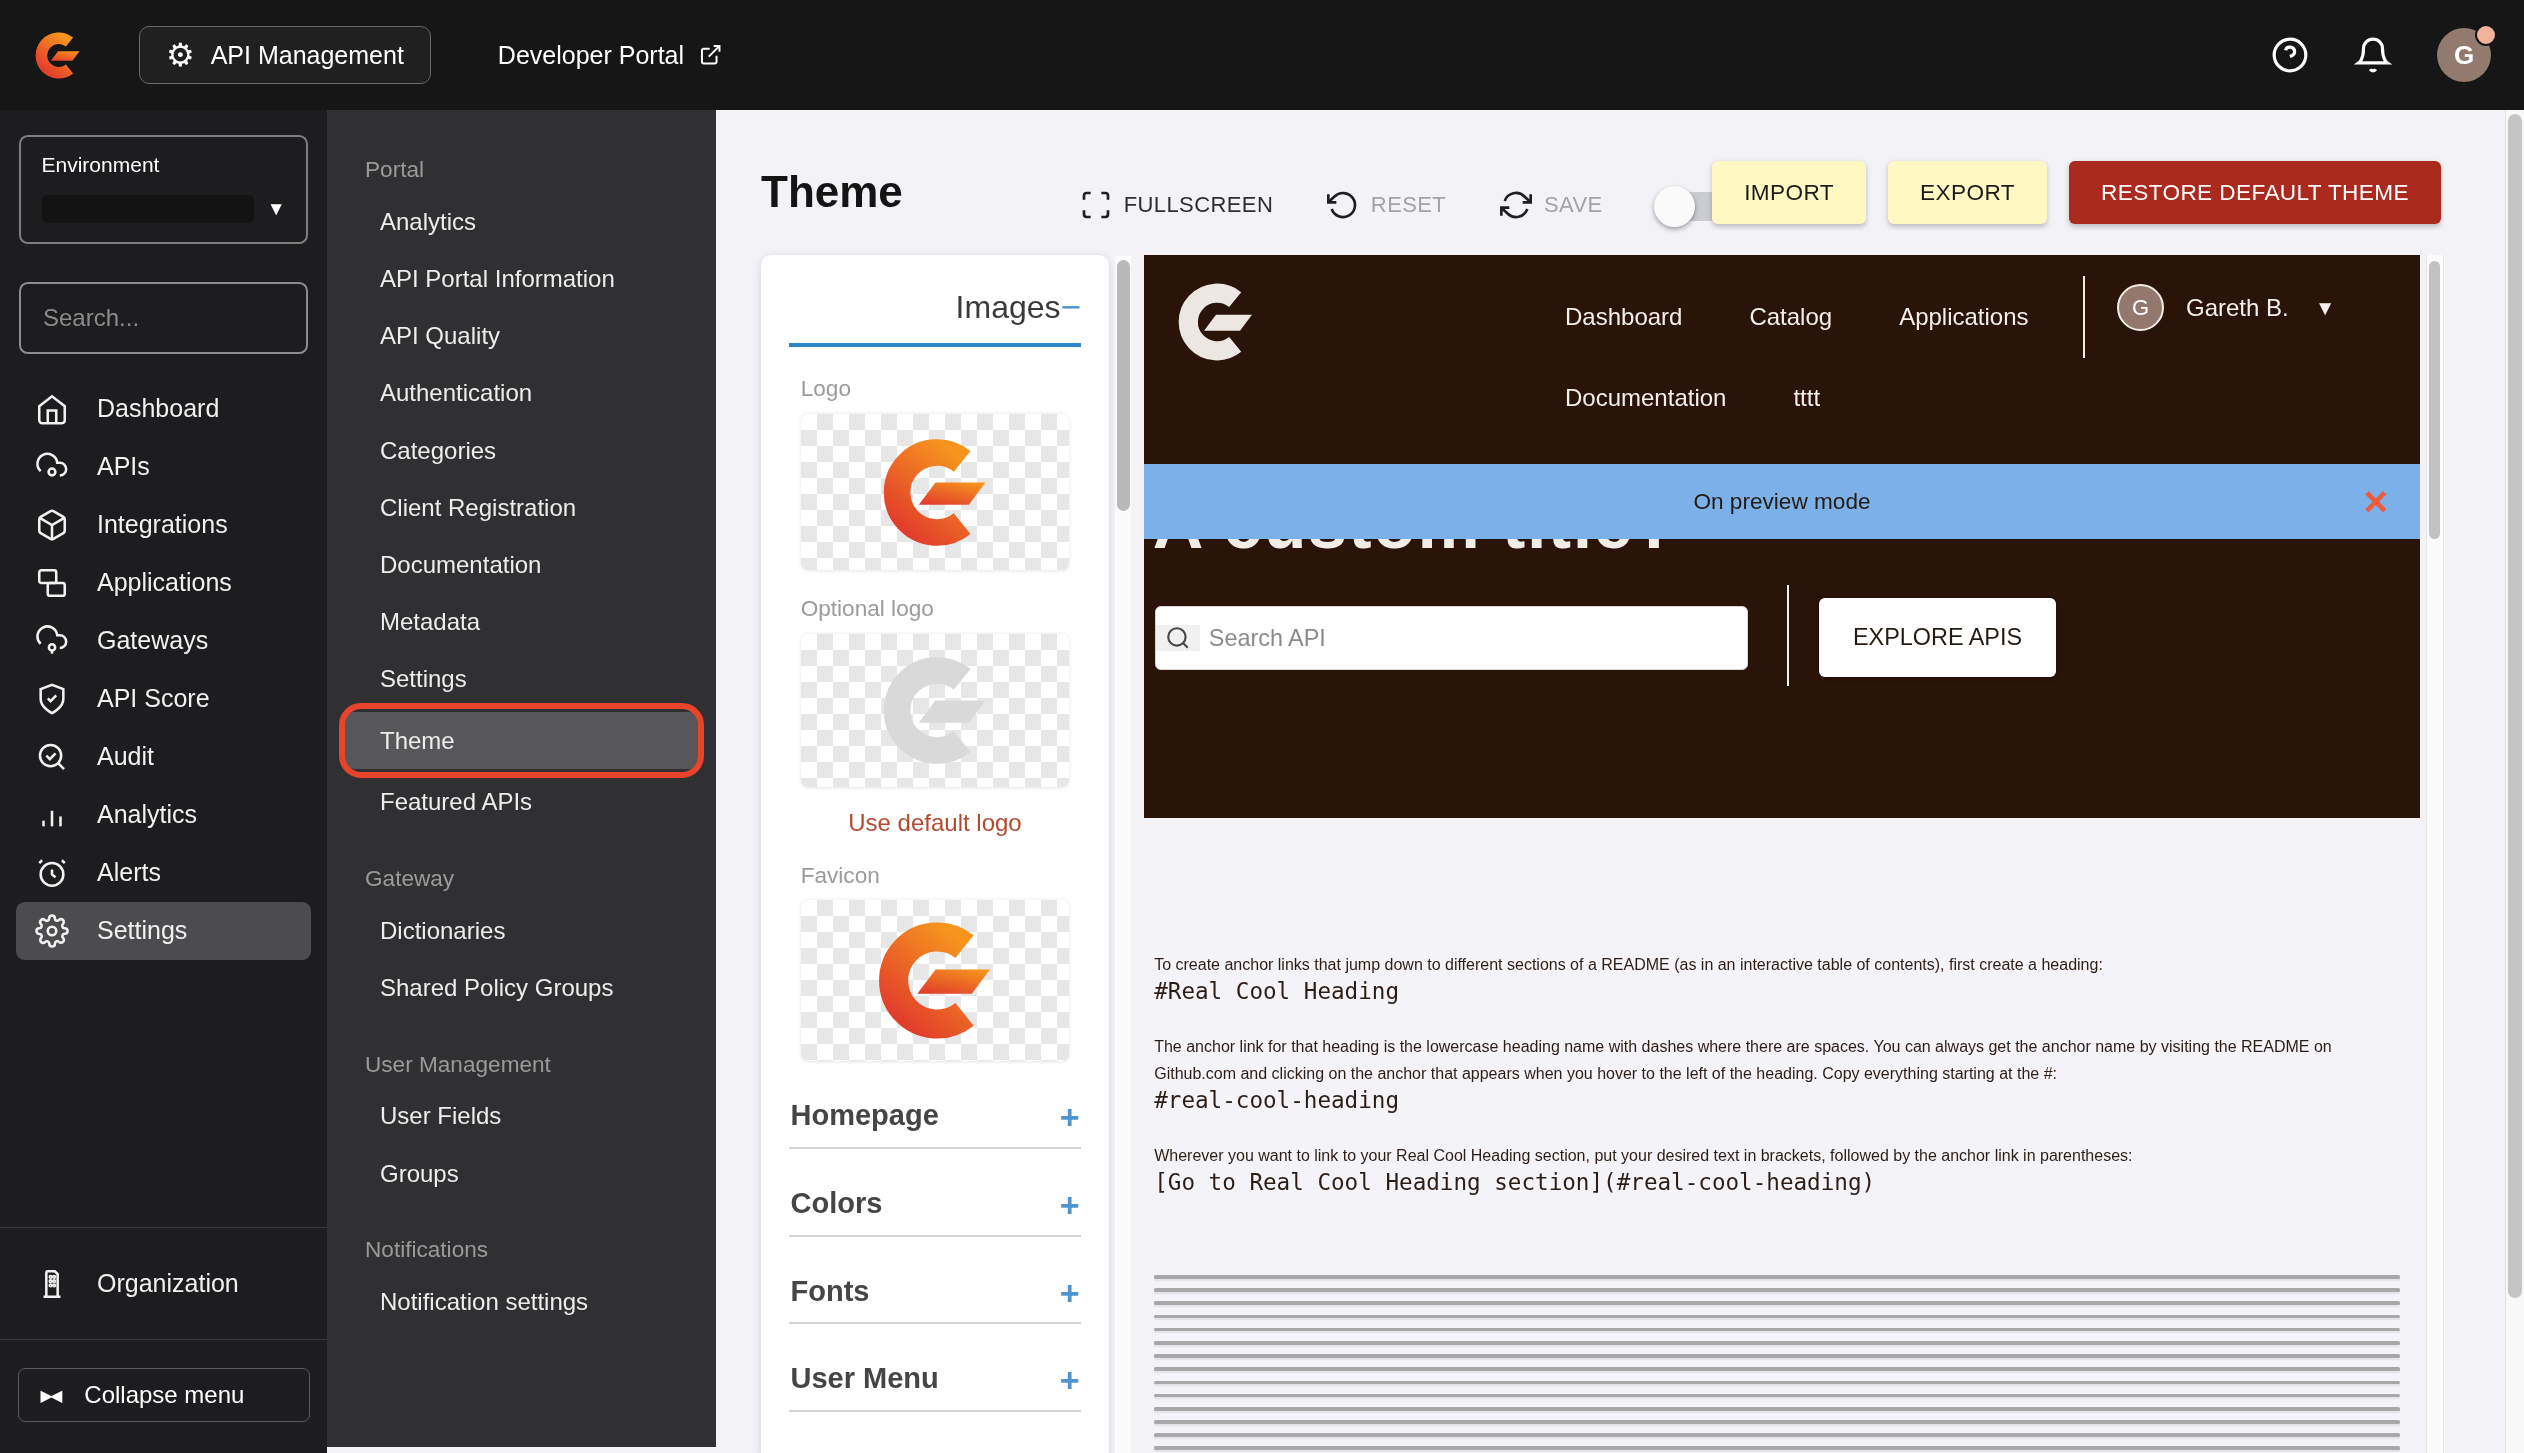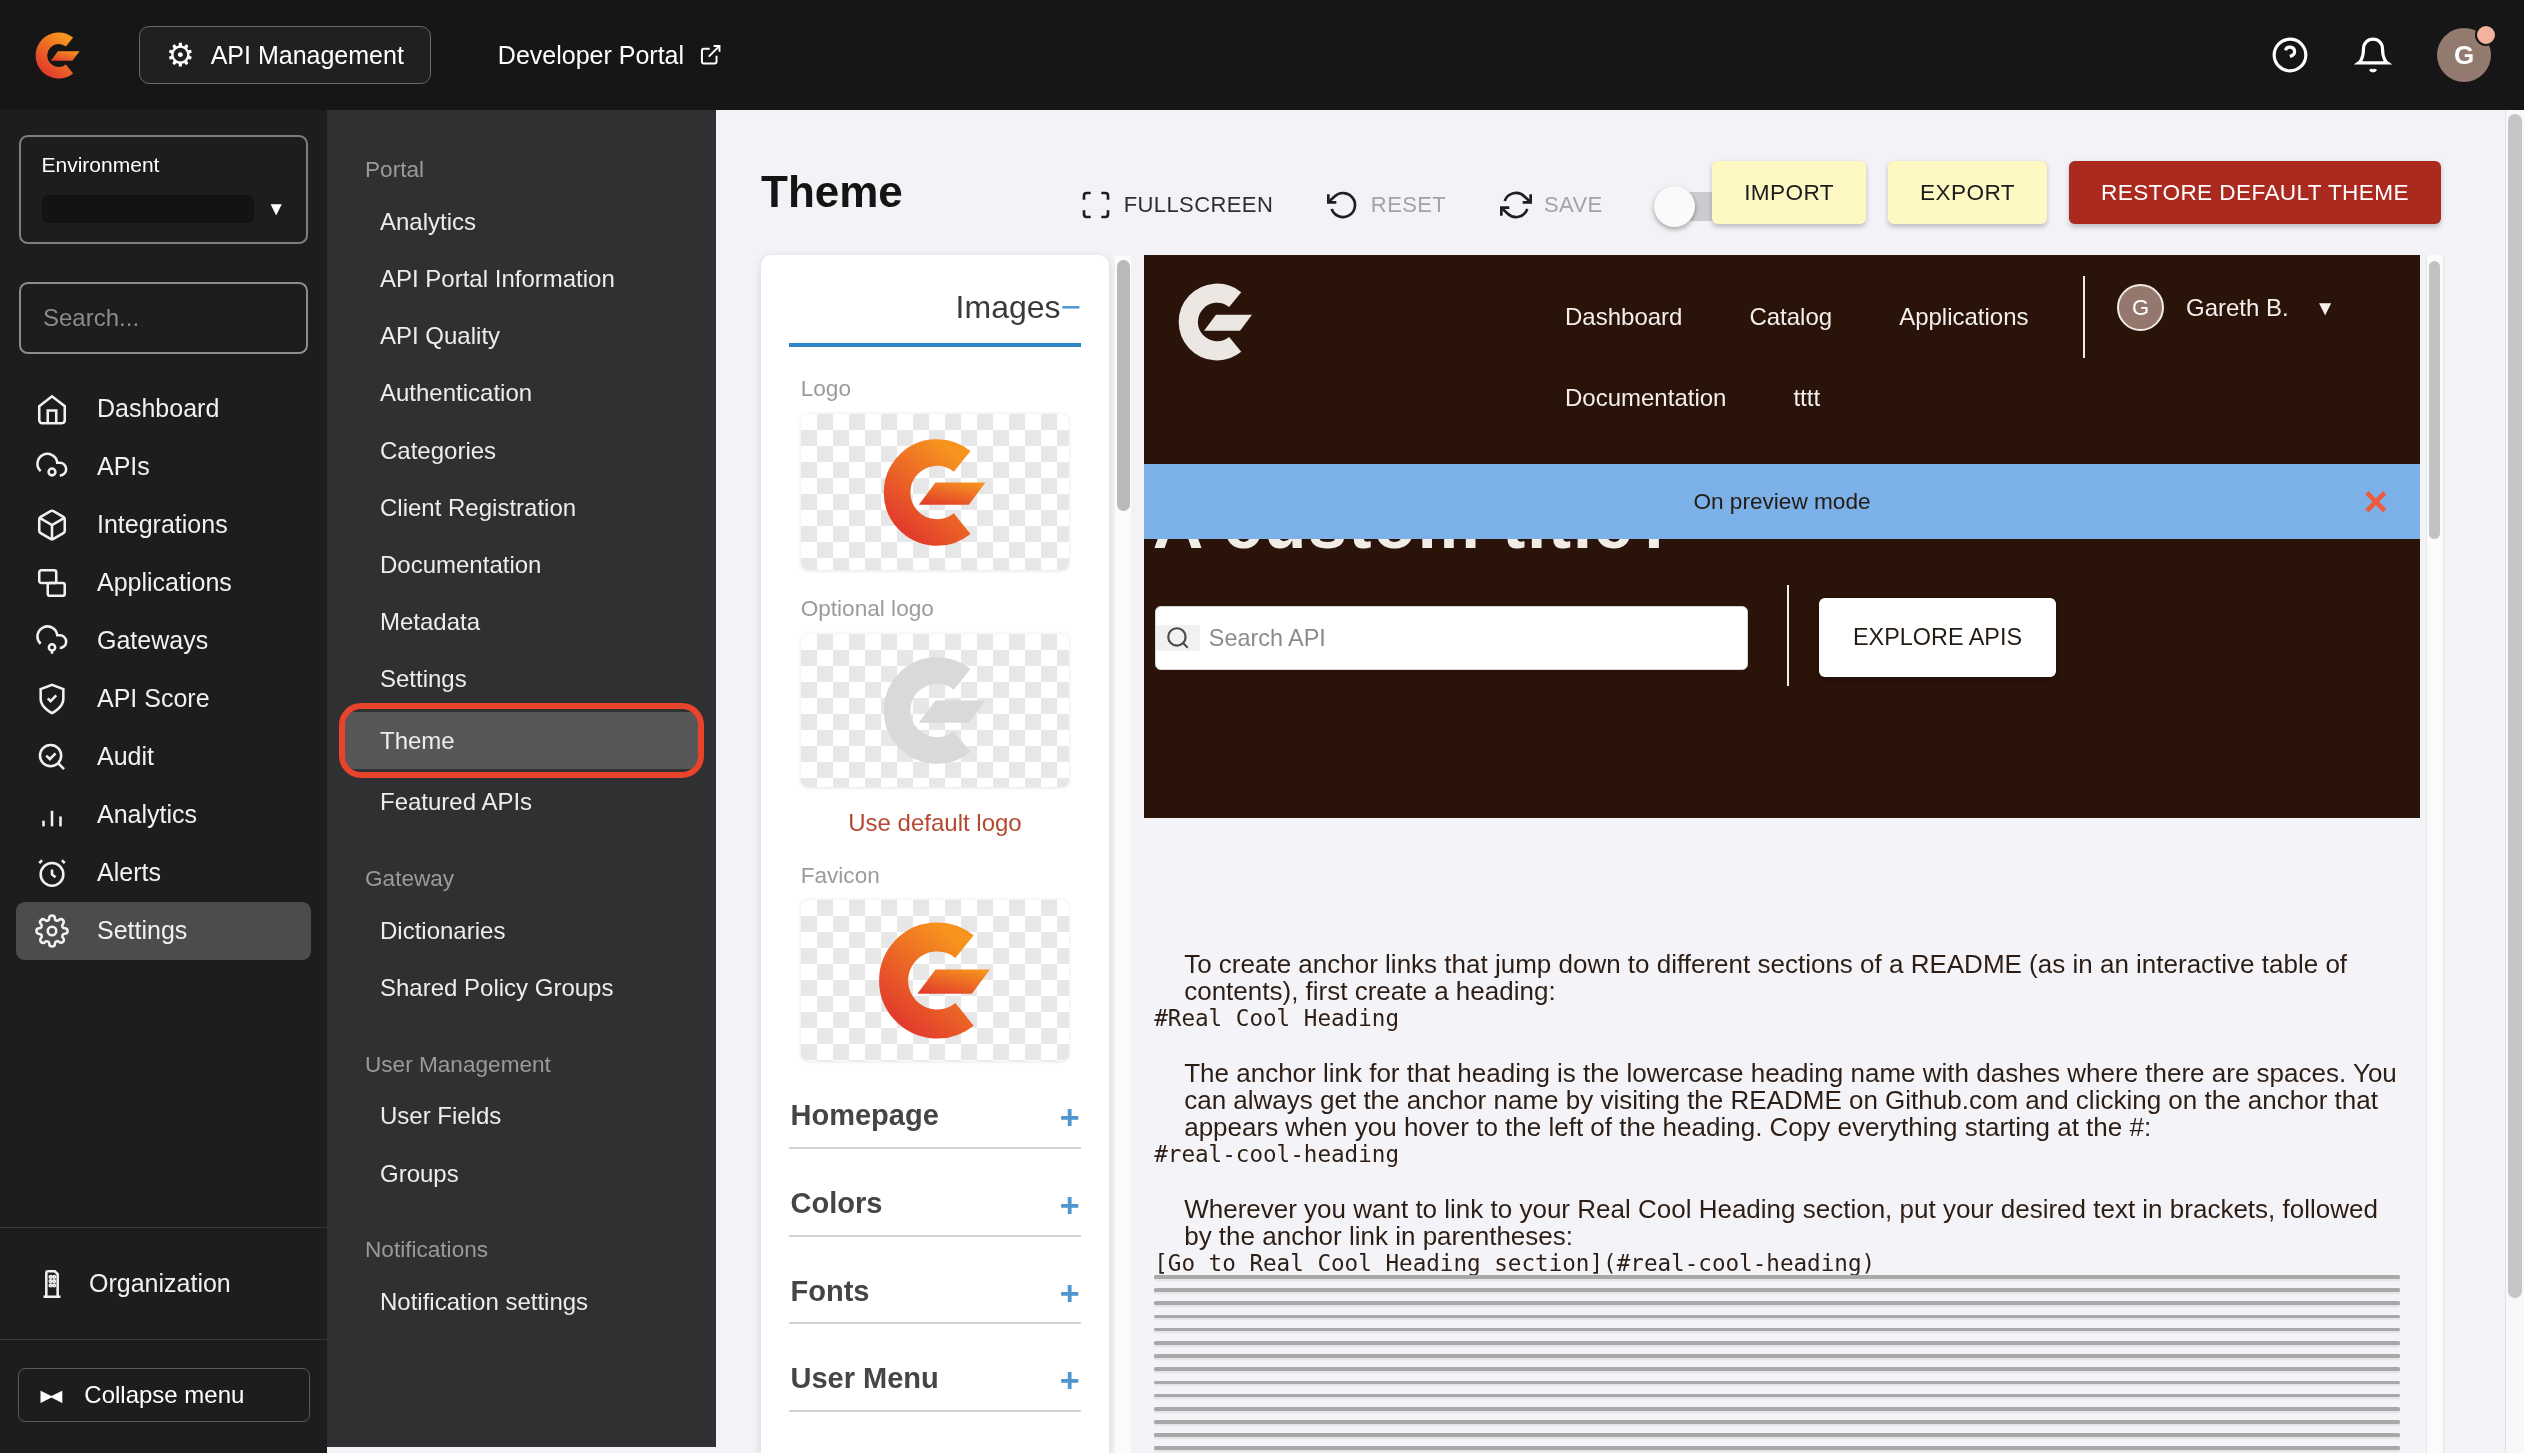--- a/index.html
+++ b/index.html
@@ -37,21 +37,21 @@
   .side-search input { flex:1; background:transparent; border:none; outline:none; color:#e8e8e8;
                        font-size:24px; font-family:inherit; }
   .side-search svg { width:32px; height:32px; stroke:#d6d6d6; fill:none; stroke-width:2; }
   .side-nav { margin-top:26px; }
   .side-item { display:flex; align-items:center; gap:28px; height:58px; margin:0 16px;
                padding:0 19px; border-radius:8.8px; color:#f1f1f1; font-size:25px; }
   .side-item.active { background:#4c4c4f; }
   .side-item svg { width:34px; height:34px; stroke:#f1f1f1; fill:none; stroke-width:1.8; }
   .sidebar-bottom { position:absolute; left:0; right:0; bottom:0; }
   .side-divider { border:none; border-top:1.5px solid #39393c; }
-  .org-item { display:flex; align-items:center; gap:20px; height:111px; padding:0 35px;
+  .org-item { display:flex; align-items:center; gap:28px; height:111px; padding:0 35px;
               color:#f1f1f1; font-size:25px; }
   .org-item svg { width:34px; height:34px; stroke:#f1f1f1; fill:none; stroke-width:1.8; }
   .collapse-btn { margin:28px 17.5px 31px; height:54px; border:1.5px solid #5c5c5e; border-radius:7.3px;
                   display:flex; align-items:center; gap:25px; padding:0 22px; color:#fff; font-size:24px; }
   .collapse-glyph { font-size:16px; letter-spacing:-2.9px; }
 
   
   .subsidebar { position:absolute; left:327px; top:110px; width:389px; bottom:6px; background:#303032; z-index:10; }
   .sub-section-title { margin:35px 0 10.2px 38px; color:#9a9a9a; font-size:22.6px; }
   .sub-section-title.first { margin-top:47px; }
@@ -131,21 +131,21 @@
   .search-icon-cell { width:44px; background:#f1f1f1; display:flex; align-items:center; justify-content:center; }
   .search-icon-cell svg { width:26px; height:26px; stroke:#4a4a4a; fill:none; stroke-width:2; }
   .hero-search input { flex:1; border:none; outline:none; font-size:23.4px; color:#333;
                        padding-left:8.8px; font-family:inherit; }
   .hero-search input::placeholder, .side-search input::placeholder { color:#8b8b8b; }
   .search-divider { position:absolute; left:643px; top:330px; width:1.5px; height:101px; background:#f3efec; }
   .explore-btn { position:absolute; left:675px; top:343px; width:237px; height:79px; background:#fff;
                  border:none; border-radius:5.8px; font-size:23.4px; color:#241c14; font-family:inherit;
                  box-shadow:0 1.5px 4.4px rgba(0,0,0,.25); }
   .doc { position:absolute; left:10.2px; right:20.5px; top:696px; color:#2d1e15; }
-  .doc p { font-size:26px; line-height:27px;margin-left:30px; }
+  .doc p { font-size:16px; line-height:27px; }
   .doc .code { font-family:"DejaVu Sans Mono", monospace; font-size:22.6px; line-height:27px; margin-bottom:28px; }
   .skeleton { position:absolute; left:10.2px; right:20.5px; top:1020px; }
   .skel-line { height:3.7px; background:#a8a8a8; border-radius:1.5px; margin-bottom:9.5px;
                box-shadow:0 2.2px 0 rgba(0,0,0,.06); }
   .preview-scroll { position:absolute; left:1710px; top:145px; width:17.5px; height:1201px; background:#fbfbfb;
                     border-left:0.7px solid #e6e6e6; border-right:0.7px solid #e6e6e6; }
   .preview-scroll .thumb { position:absolute; left:2.2px; right:2.2px; top:5.8px; height:278px;
                            background:#c2c2c2; border-radius:7.3px; }
 
   

